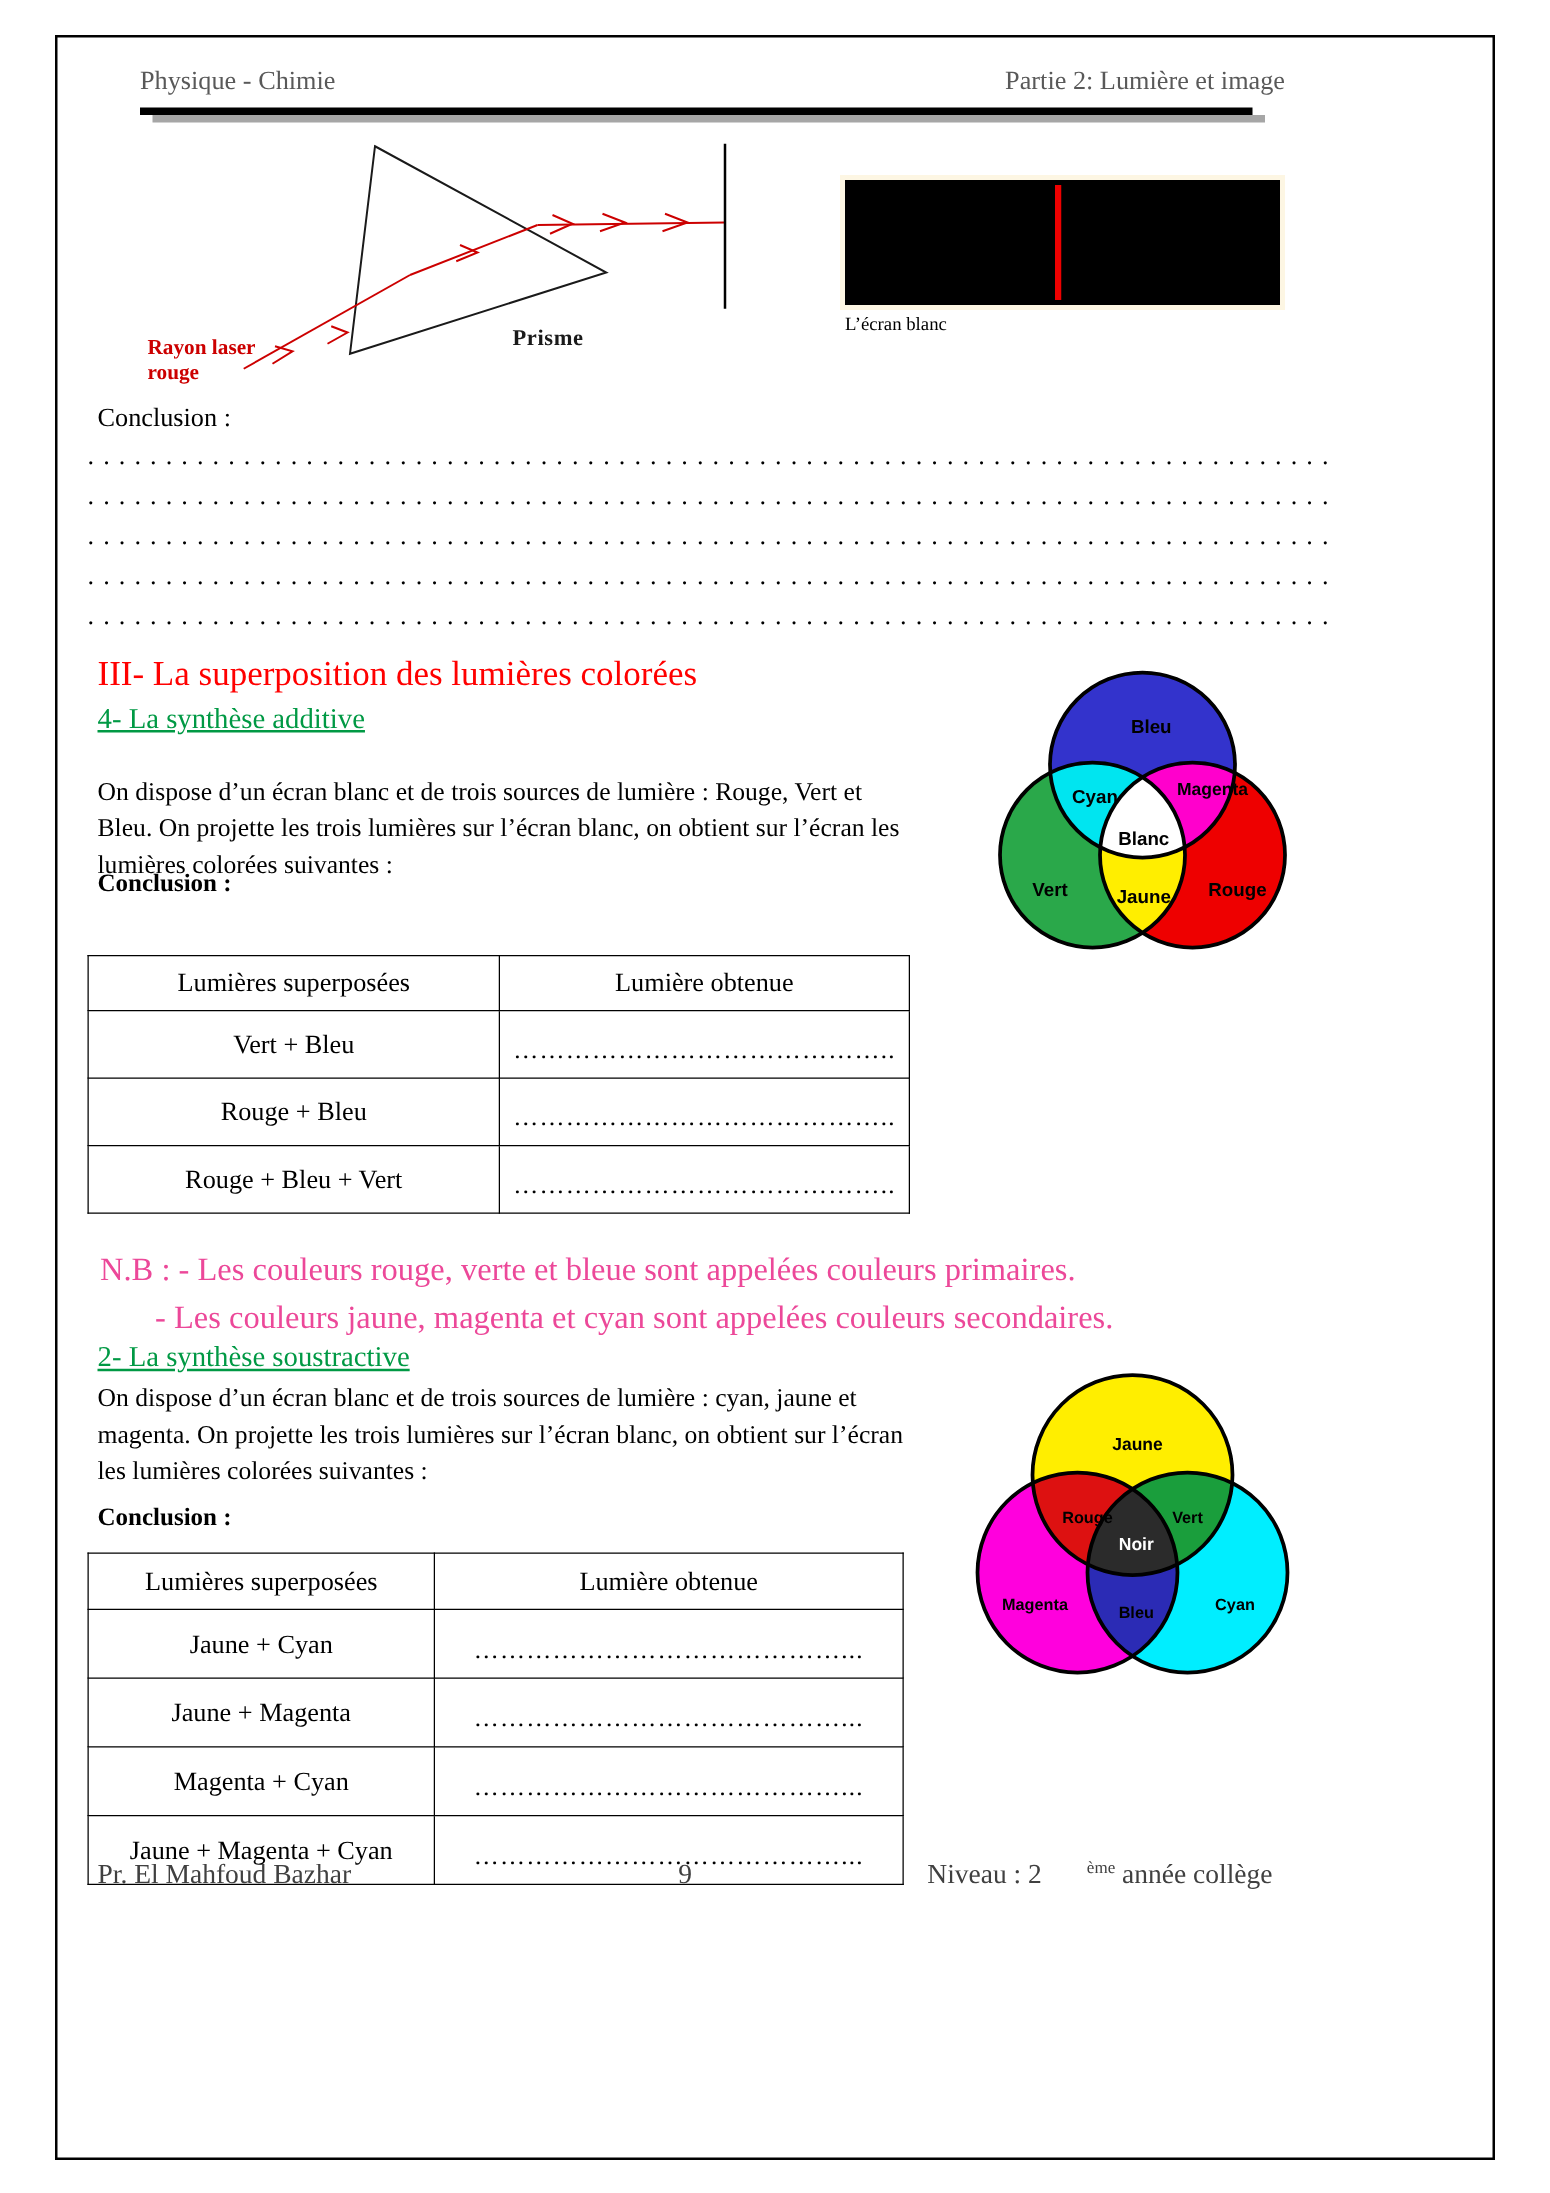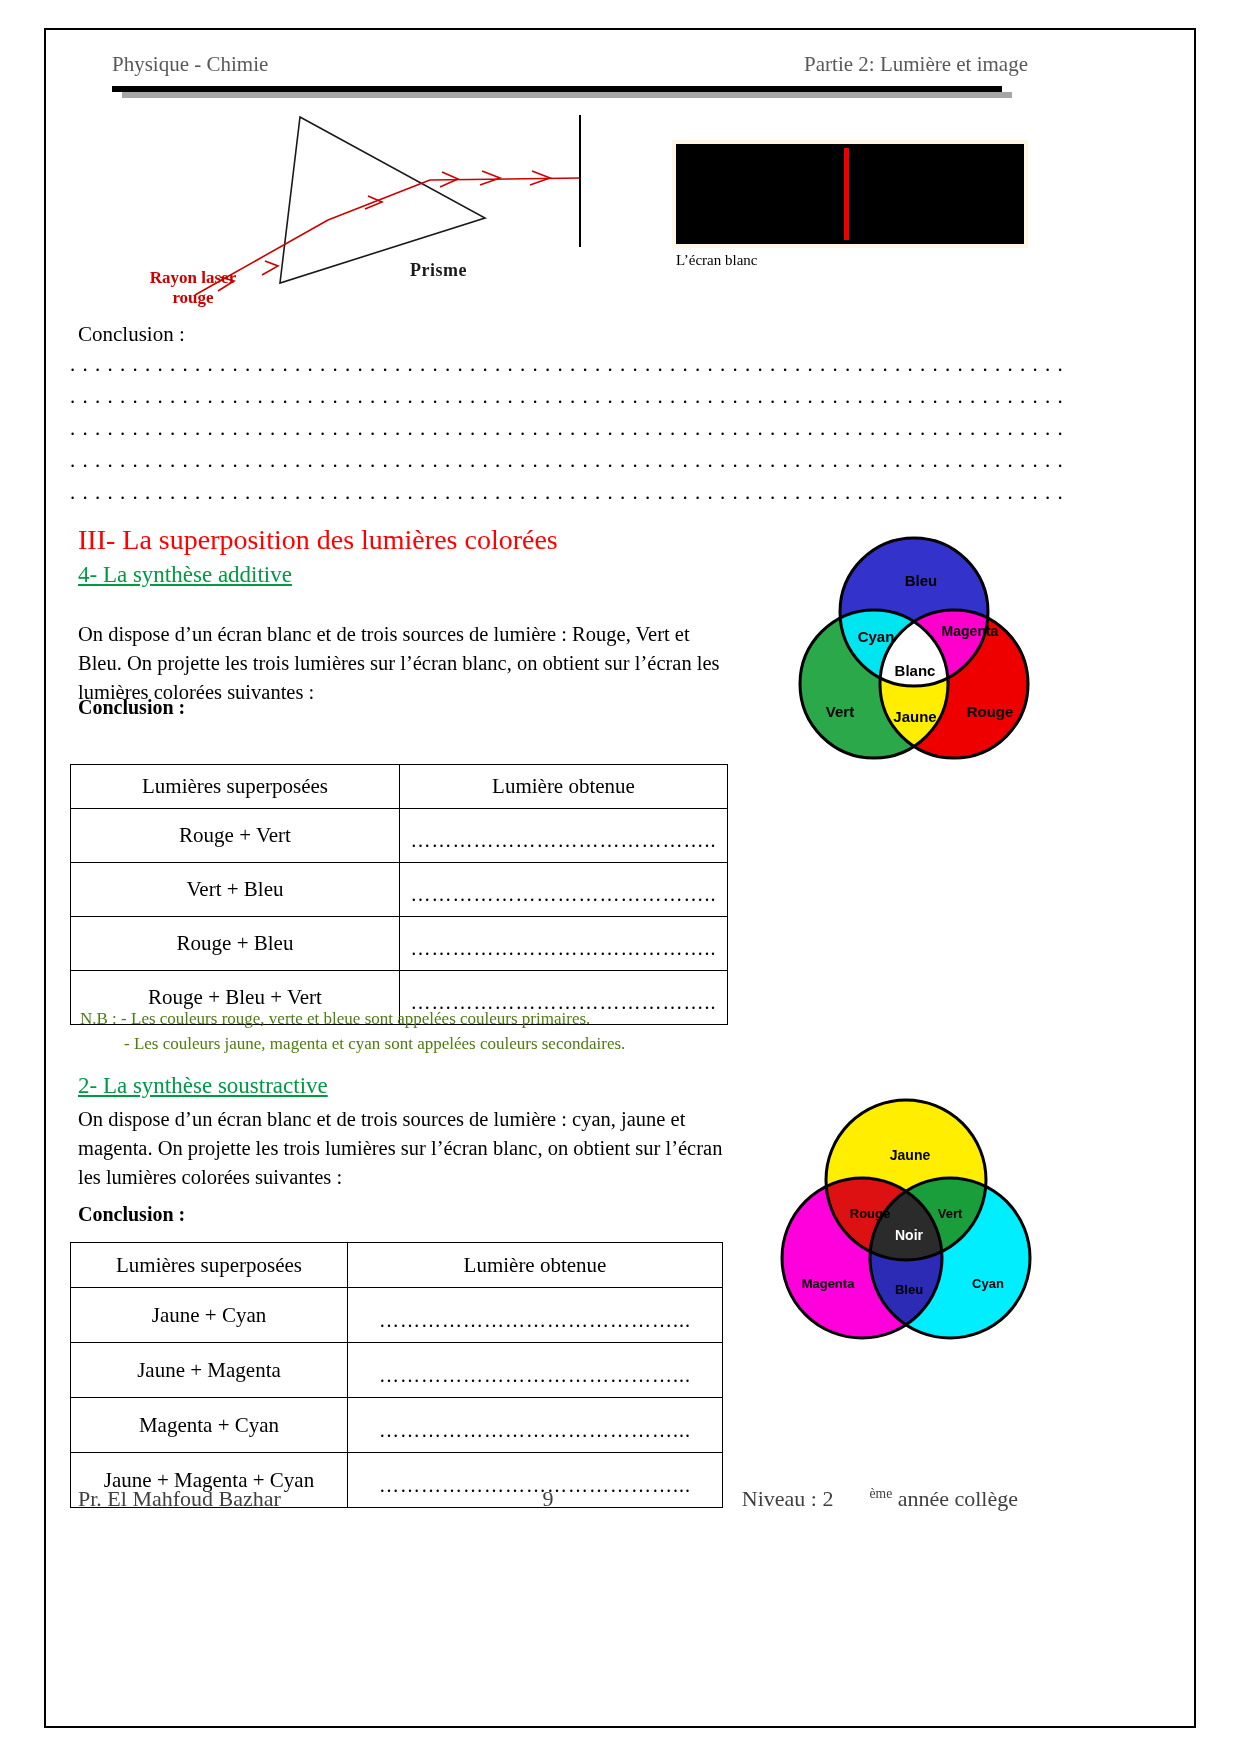--- a/index.html
+++ b/index.html
@@ -85,21 +85,21 @@
     font-weight: bold;
     font-size: 18px;
     color: #1a1a1a;
     letter-spacing: 0.4px;
   }
   .rayon-label {
     position: absolute;
     left: 118px;
     top: 268px;
     width: 150px;
-    text-align: center;
+    text-align: left;
     font-family: "Liberation Serif", serif;
     font-weight: bold;
     font-size: 17px;
     line-height: 1.15;
     color: #cc0000;
   }
   .black-screen {
     position: absolute;
     left: 676px;
     top: 144px;
@@ -217,25 +217,24 @@
   .table2 { left: 70px; top: 1242px; width: 650px; }
   .table2 td { height: 44px; }
   .table2 td.c1 { width: 276px; }
   .table2 td.c2 { width: 374px; }
 
   
   .nb {
     position: absolute;
     left: 80px;
     top: 997px;
-    font-size: 17px;
-    color: #4d7c0f;
+    font-size: 26px;
+    color: #ec4899;
     line-height: 1.45;
     white-space: nowrap;
-    margin-top: 10px;
   }
   .nb .indent { display: inline-block; width: 44px; }
   .footer {
     position: absolute;
     left: 78px;
     top: 1486px;
     width: 940px;
     display: flex;
     justify-content: space-between;
     align-items: baseline;
@@ -366,24 +365,20 @@
       <text x="125" y="194" font-family="Liberation Sans, sans-serif" font-size="15" font-weight="bold" fill="#000" text-anchor="middle">Jaune</text>
       <text x="200" y="189" font-family="Liberation Sans, sans-serif" font-size="15" font-weight="bold" fill="#000" text-anchor="middle">Rouge</text>
     </svg>
   </div>
 
   <table class="lum table1">
     <tbody>
       <tr>
         <td class="c1">Lumières superposées</td>
         <td class="c2">Lumière obtenue</td>
-      </tr>
-      <tr>
-        <td class="c1">Rouge + Vert</td>
-        <td class="c2 dots">……………………………………..</td>
       </tr>
       <tr>
         <td class="c1">Vert + Bleu</td>
         <td class="c2 dots">……………………………………..</td>
       </tr>
       <tr>
         <td class="c1">Rouge + Bleu</td>
         <td class="c2 dots">……………………………………..</td>
       </tr>
       <tr>

